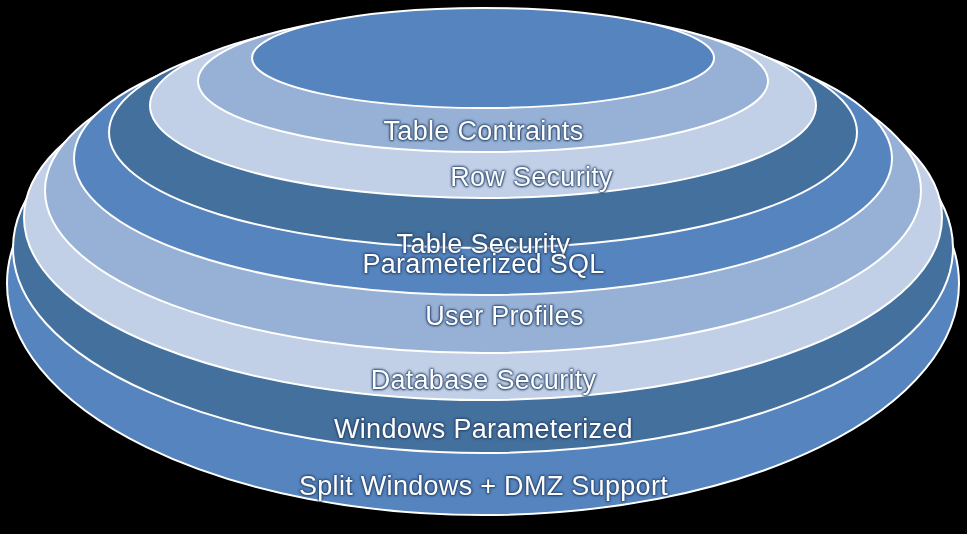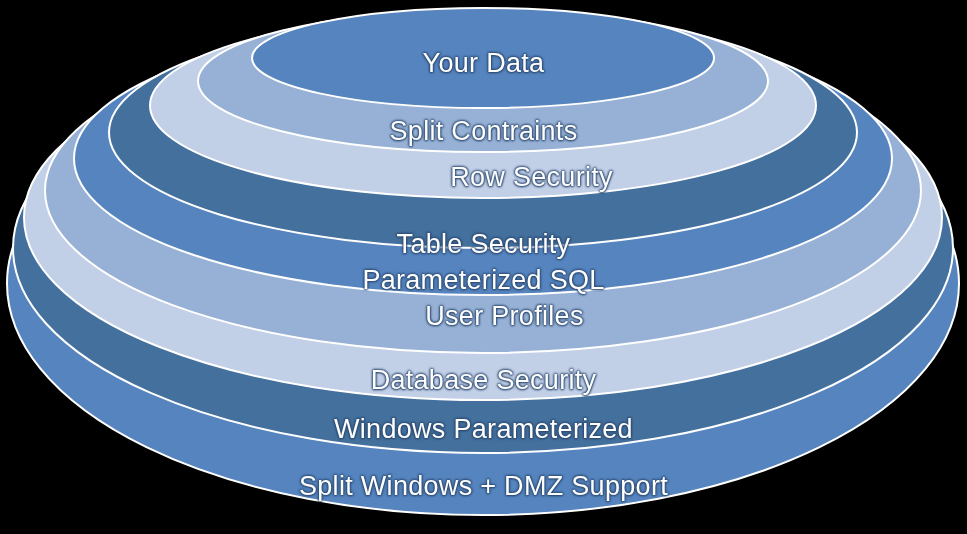--- a/index.html
+++ b/index.html
@@ -50,22 +50,21 @@
       <ellipse cx="483" cy="248" rx="470" ry="205" fill="#44709D" stroke="#FFFFFF" stroke-width="2"></ellipse>
       <ellipse cx="483" cy="217.5" rx="459" ry="182.5" fill="#C1CFE7" stroke="#FFFFFF" stroke-width="2"></ellipse>
       <ellipse cx="483" cy="190.5" rx="438" ry="162.5" fill="#96B1D5" stroke="#FFFFFF" stroke-width="2"></ellipse>
       <ellipse cx="483" cy="158.5" rx="409" ry="136.5" fill="#5584BE" stroke="#FFFFFF" stroke-width="2"></ellipse>
       <ellipse cx="483" cy="132.5" rx="374" ry="115.5" fill="#44709D" stroke="#FFFFFF" stroke-width="2"></ellipse>
       <ellipse cx="483" cy="105.5" rx="333" ry="92.5" fill="#C1CFE7" stroke="#FFFFFF" stroke-width="2"></ellipse>
       <ellipse cx="483" cy="81" rx="285" ry="71" fill="#96B1D5" stroke="#FFFFFF" stroke-width="2"></ellipse>
       <ellipse cx="483" cy="58" rx="231" ry="50" fill="#5584BE" stroke="#FFFFFF" stroke-width="2"></ellipse>
     </svg>
 
-  <div class="layer-label" style="top: 63px;">Your Data</div>
-  <div class="layer-label" style="top: 131px;">Split Contraints</div>
+  <div class="layer-label" style="top: 131px;">Table Contraints</div>
   <div class="layer-label" style="top: 177px; margin-left: 48px;">Row Security</div>
   <div class="layer-label" style="top: 244px;">Table Security</div>
-  <div class="layer-label" style="top: 280px;">Parameterized SQL</div>
+  <div class="layer-label" style="top: 264px;">Parameterized SQL</div>
   <div class="layer-label" style="top: 316px; padding-left: 21px;">User Profiles</div>
   <div class="layer-label" style="top: 380px;">Database Security</div>
   <div class="layer-label" style="top: 429px;">Windows Parameterized</div>
   <div class="layer-label" style="top: 486px;">Split Windows + DMZ Support</div>
 </div>
 
 </body></html>

